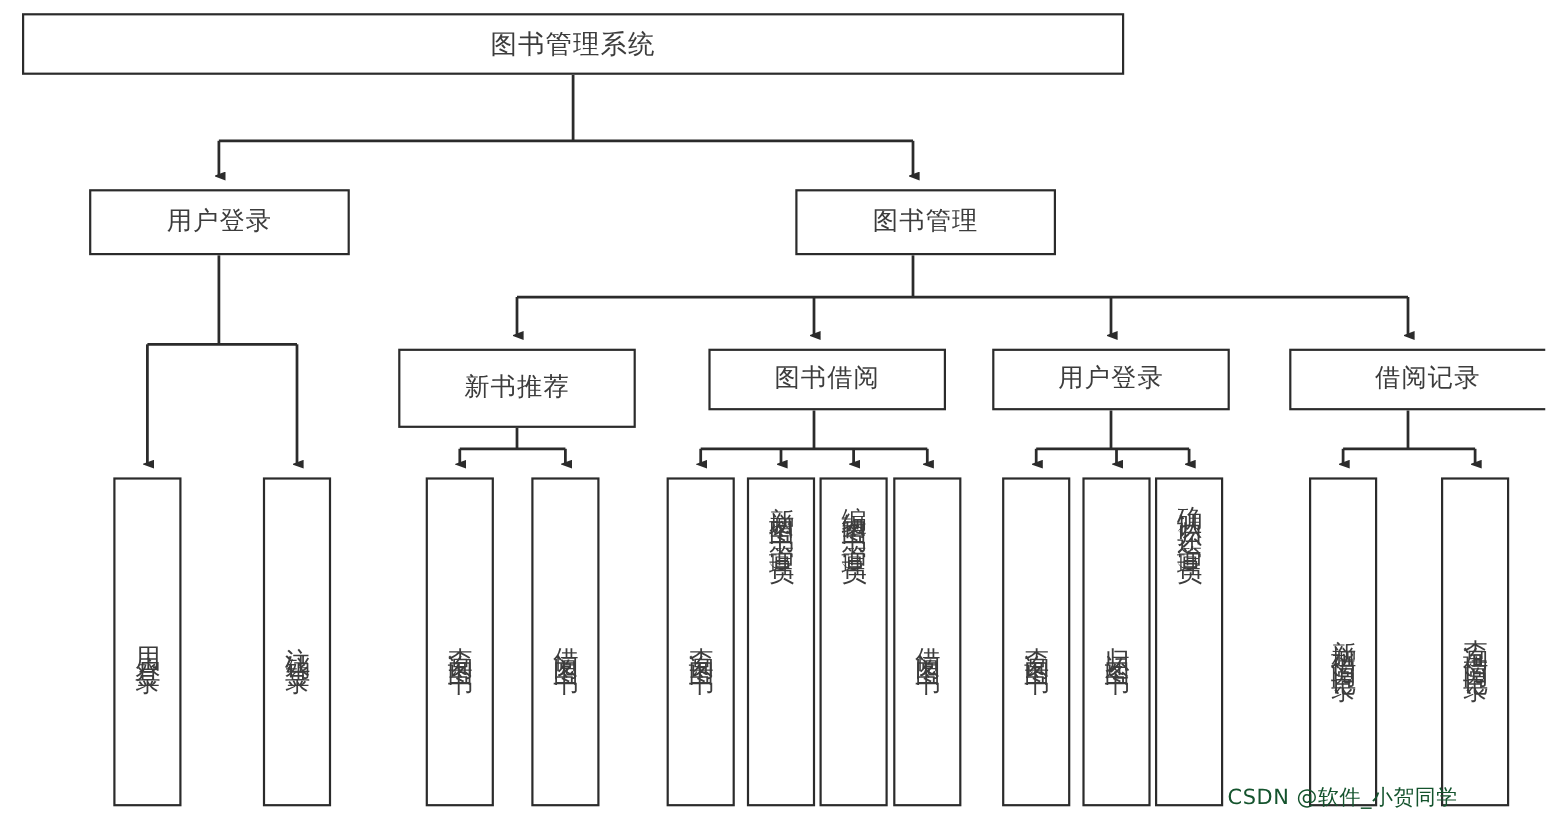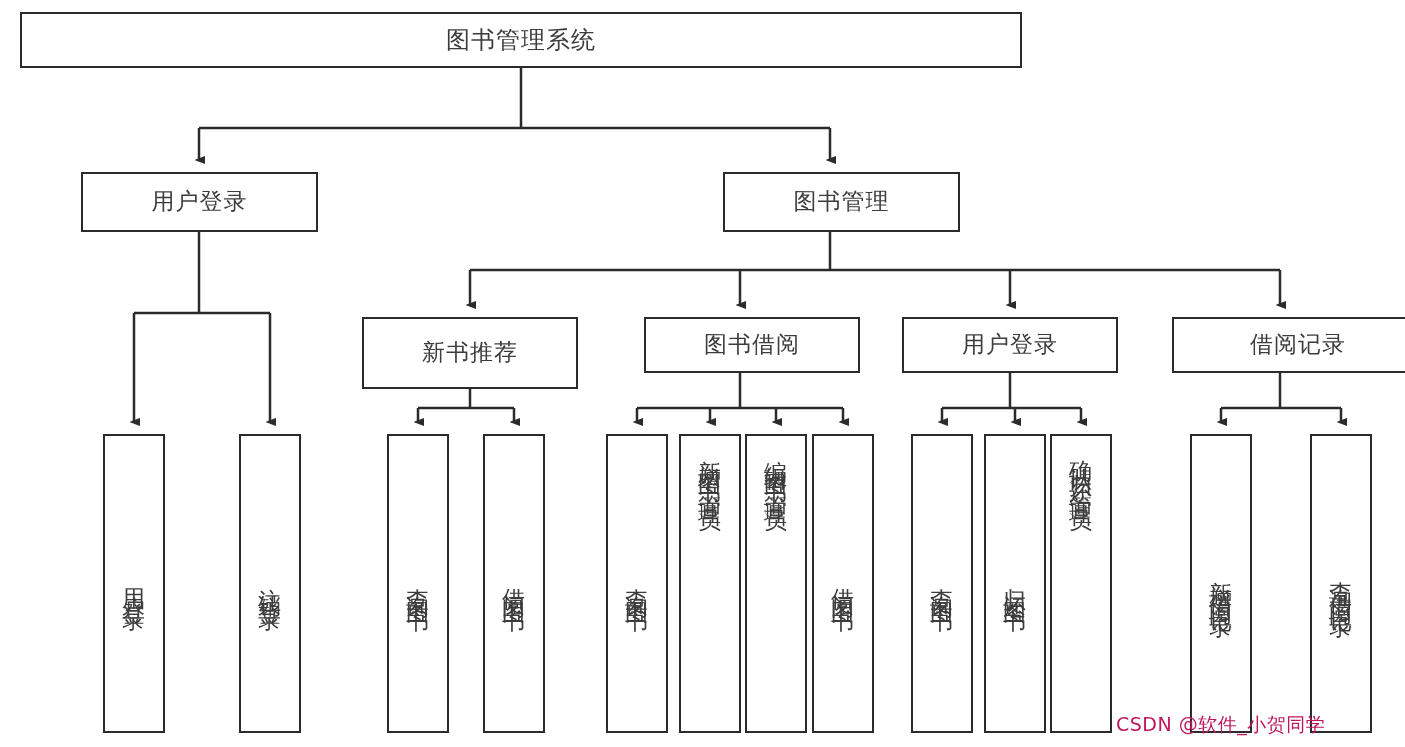--- a/index.html
+++ b/index.html
@@ -57,21 +57,21 @@
     text-align: center;
   }
   .node.leaf.topalign {
     align-items: flex-start;
   }
   .watermark {
     position: absolute;
     left: 1116px;
     top: 712px;
     font-size: 19px;
-    color: #be185d;
+    color: #14532d;
     white-space: nowrap;
     letter-spacing: 0.5px;
   }
 </style>
 </head>
 <body>
 
 <div id="canvas">
 
   <svg class="wires" viewBox="0 0 1405 747" xmlns="http://www.w3.org/2000/svg">

